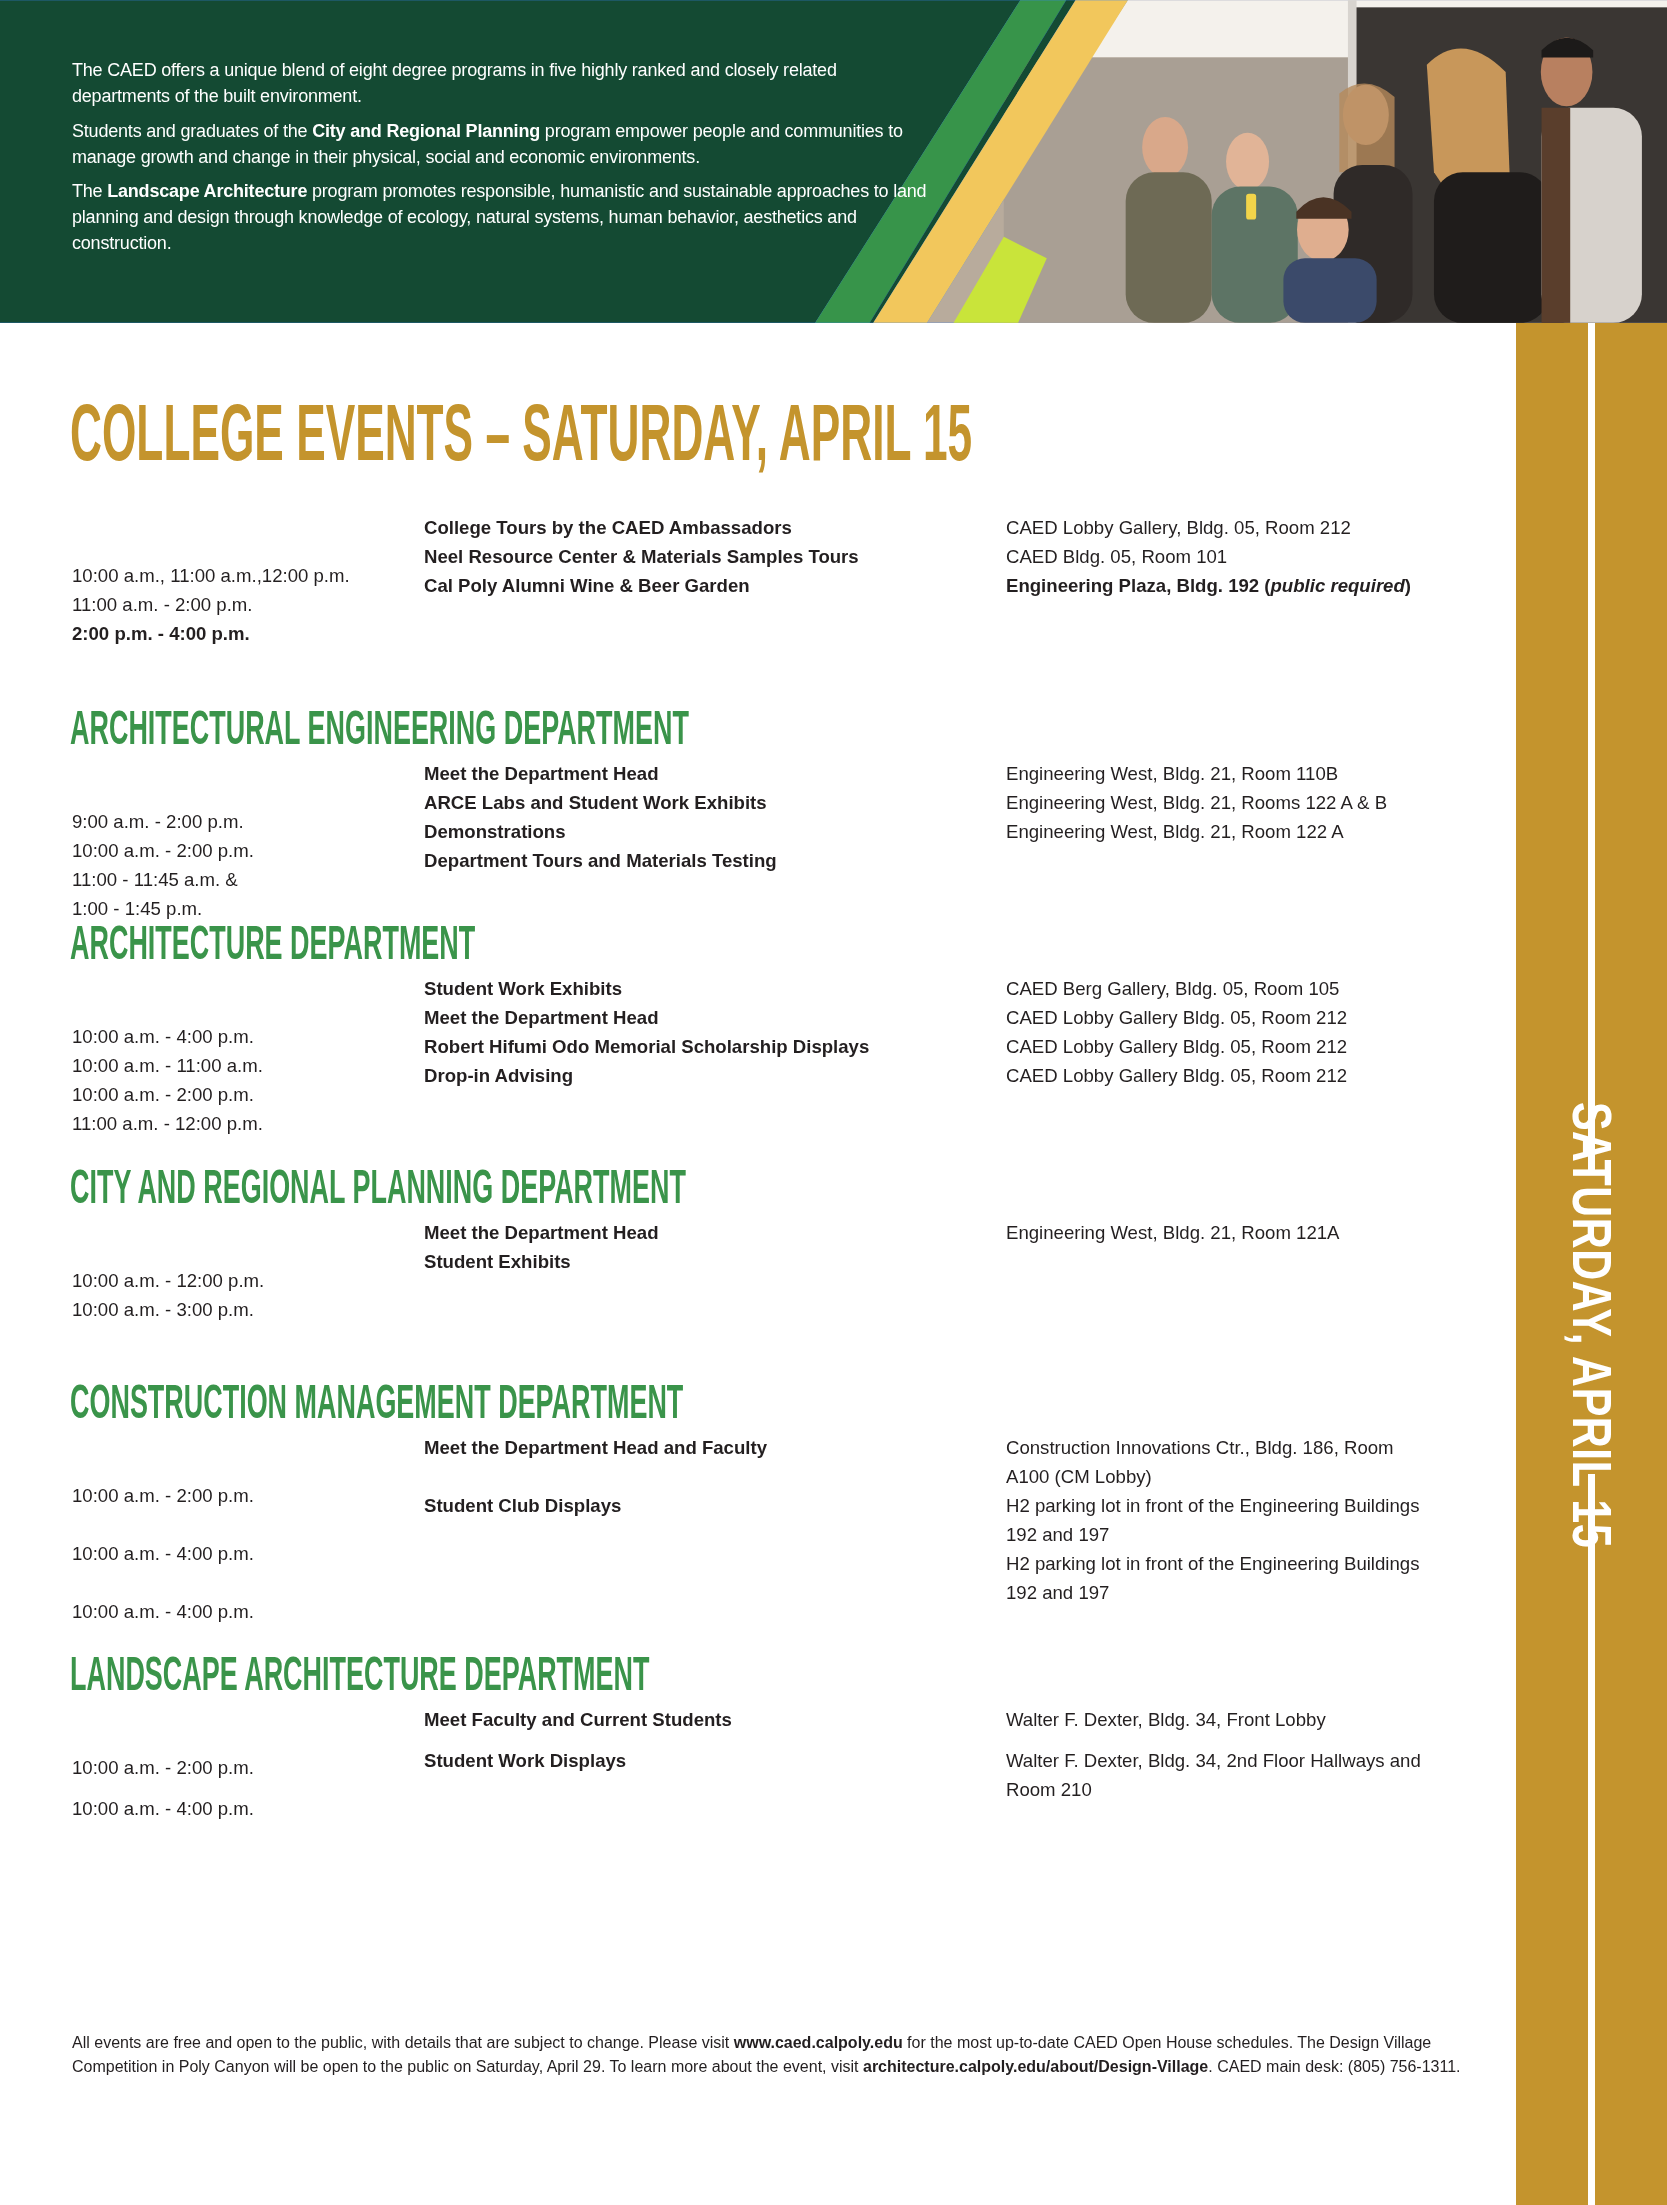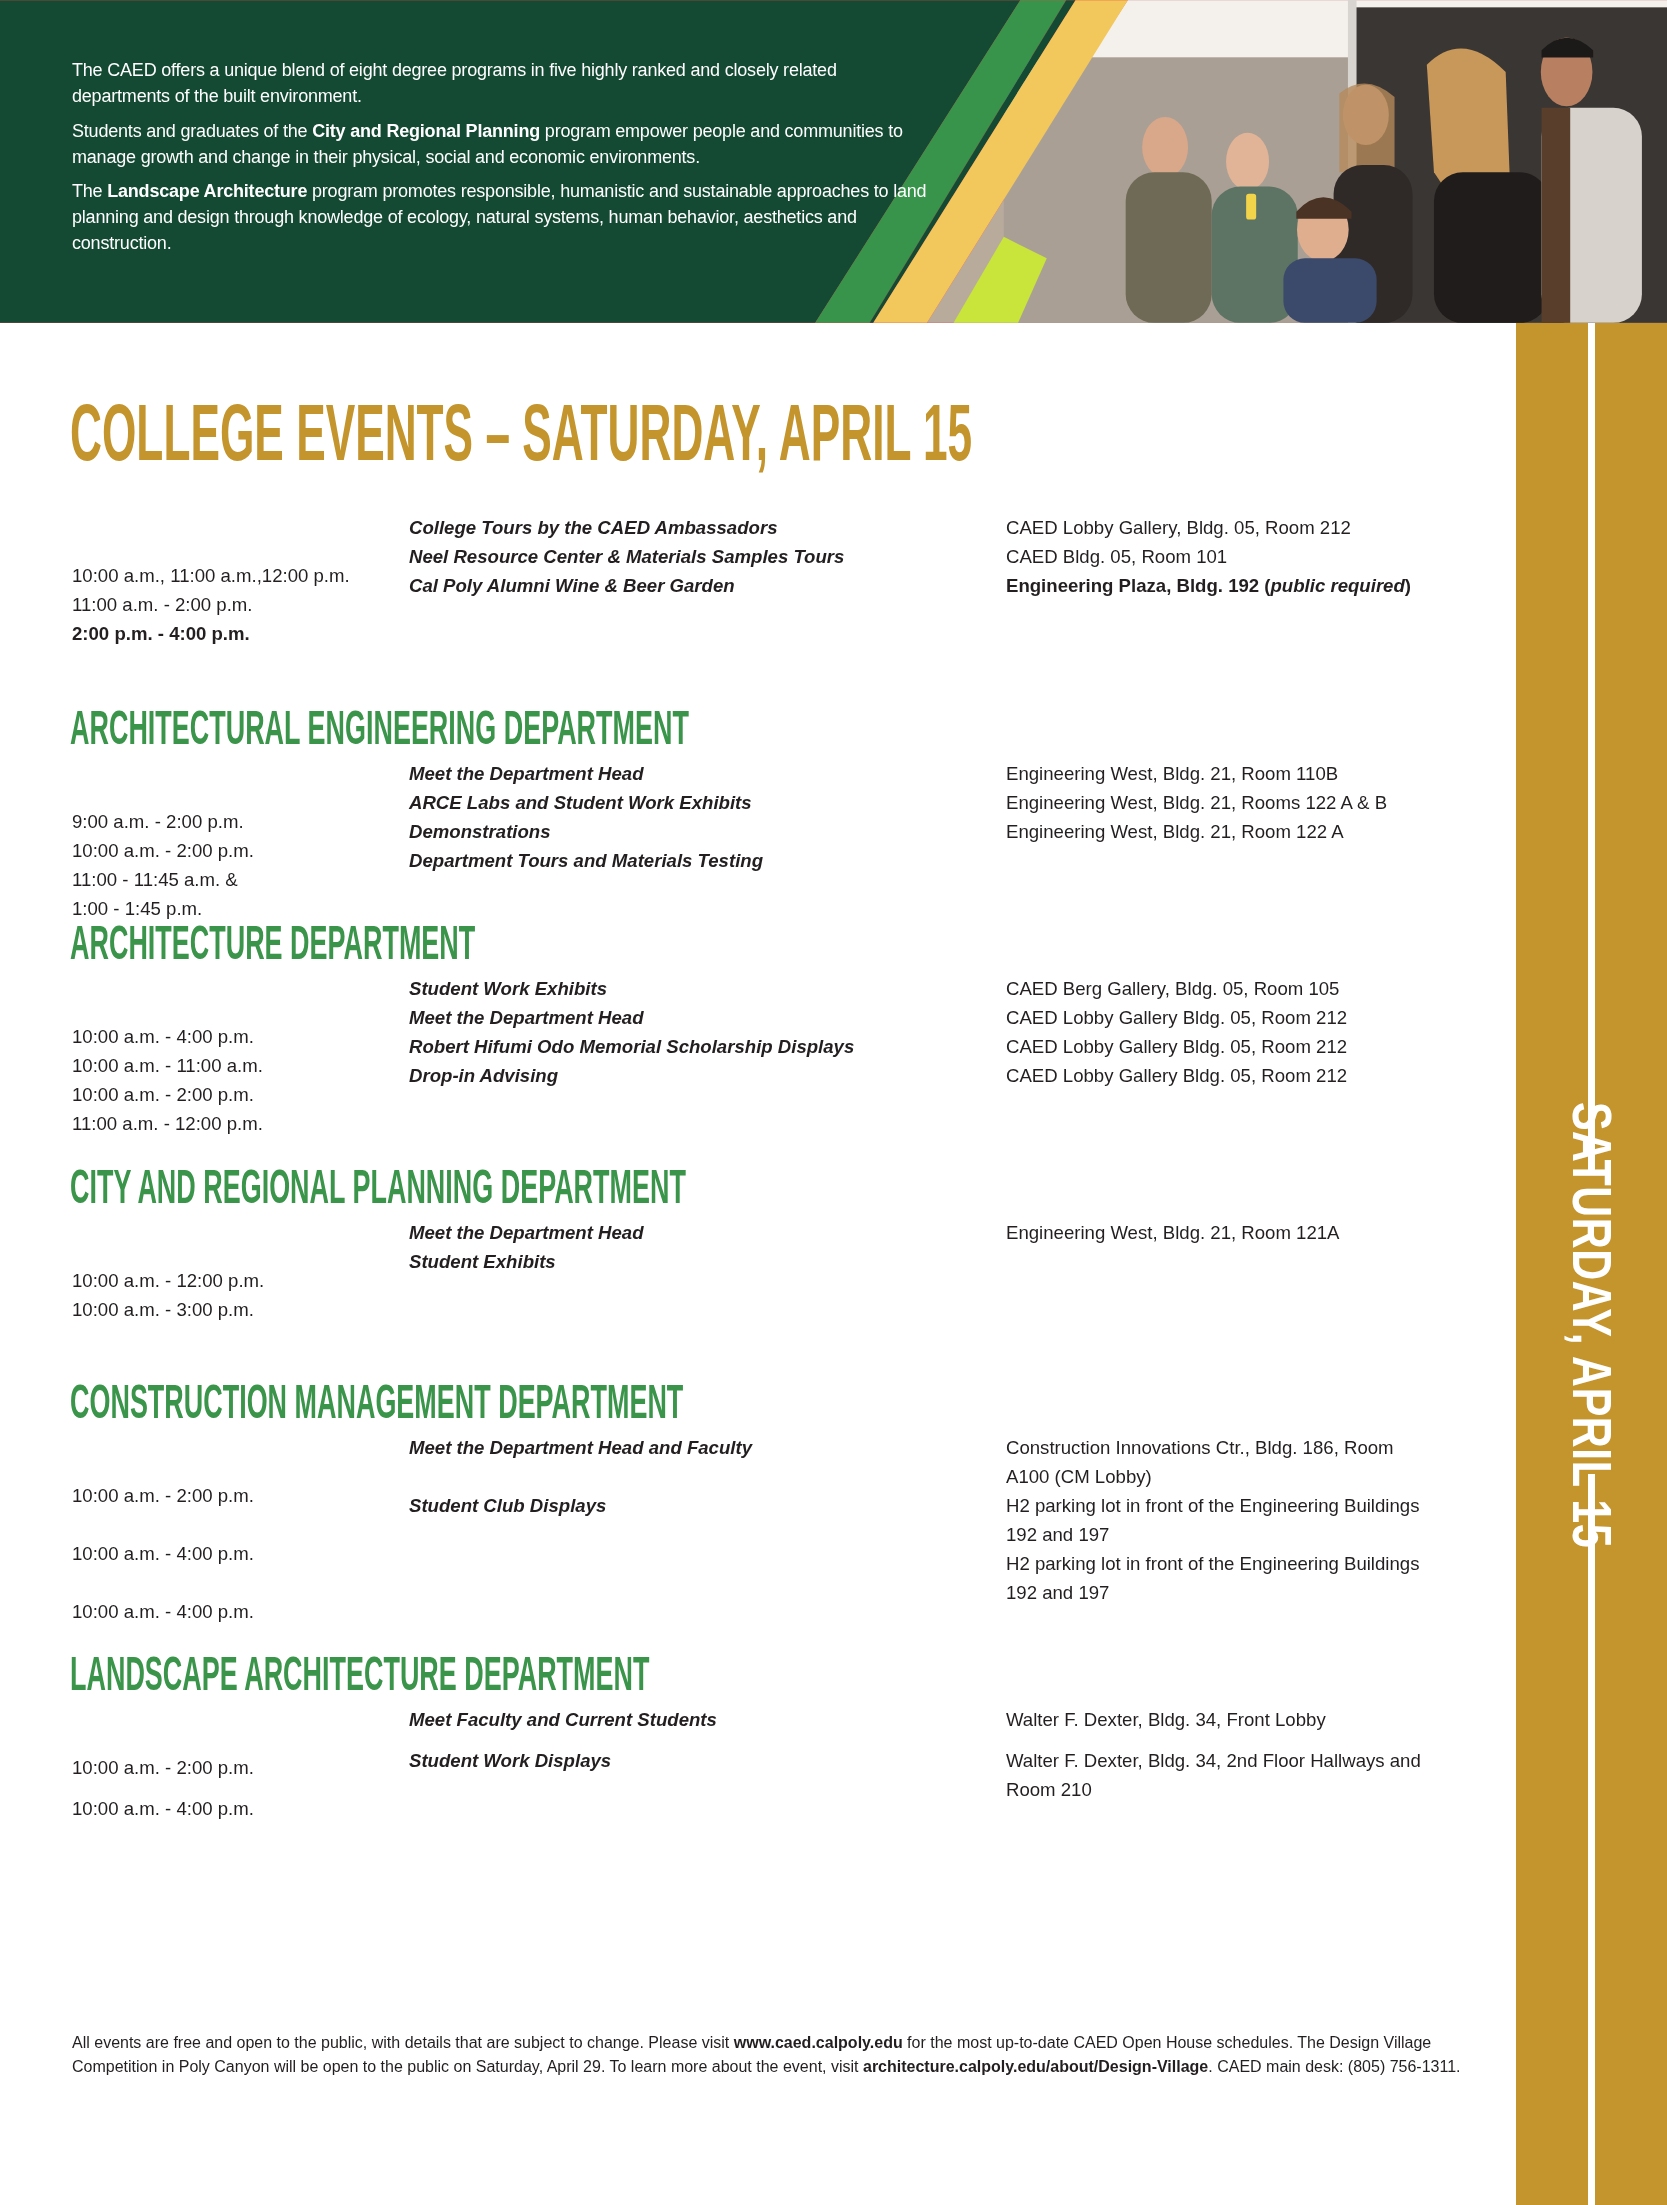--- a/index.html
+++ b/index.html
@@ -4,21 +4,21 @@
 <style>
   html, body { margin: 0; padding: 0; }
   body {
     width: 1667px; height: 2205px; position: relative; overflow: hidden;
     background: #ffffff; color: #231f20;
     font-family: "Liberation Sans", "DejaVu Sans", sans-serif;
   }
   
   .header {
     position: absolute; left: 0; top: 0; width: 1667px; height: 323px;
-    background: #ef4444; overflow: hidden;
+    background: #3b82f6; overflow: hidden;
   }
   .header-intro {
     position: absolute; left: 72px; top: 57px; width: 861px;
     color: #ffffff; font-size: 18px; line-height: 26px;
     font-family: "Liberation Sans", sans-serif; letter-spacing: -0.2px;
   }
   .header-intro p { margin: 0 0 8.6px 0; }
   .header-intro b { font-weight: 700; }
   .photo {
     position: absolute; left: 0; top: 0; width: 1667px; height: 323px;
@@ -57,21 +57,21 @@
   .section-title {
     position: absolute; left: 70px;
     color: #3a944a; font-weight: 700; font-size: 49px; line-height: 49px;
     white-space: nowrap;
   }
   .section-title .cond { transform: scaleX(0.55); }
 
   .rows { position: absolute; left: 72px; width: 1427px; }
   .row { position: relative; font-size: 18.6px; line-height: 29px; }
   .row .time { position: absolute; left: 0; width: 330px; white-space: nowrap; margin-top: 48px; }
-  .row .event { position: absolute; left: 337px; width: 588px; font-weight: 700; white-space: nowrap; font-style: italic; }
+  .row .event { position: absolute; left: 352px; width: 588px; font-weight: 700; white-space: nowrap; }
   .row .loc { margin-left: 934px; width: 445px; }
   .row.bold .time, .row.bold .loc { font-weight: 700; }
   .row .loc i { font-style: italic; }
   .row .time-2 { display: block; }
 
   
   .note {
     position: absolute; left: 72px; top: 2031px; width: 1398px;
     font-size: 16px; line-height: 24.4px; color: #231f20;
   }

